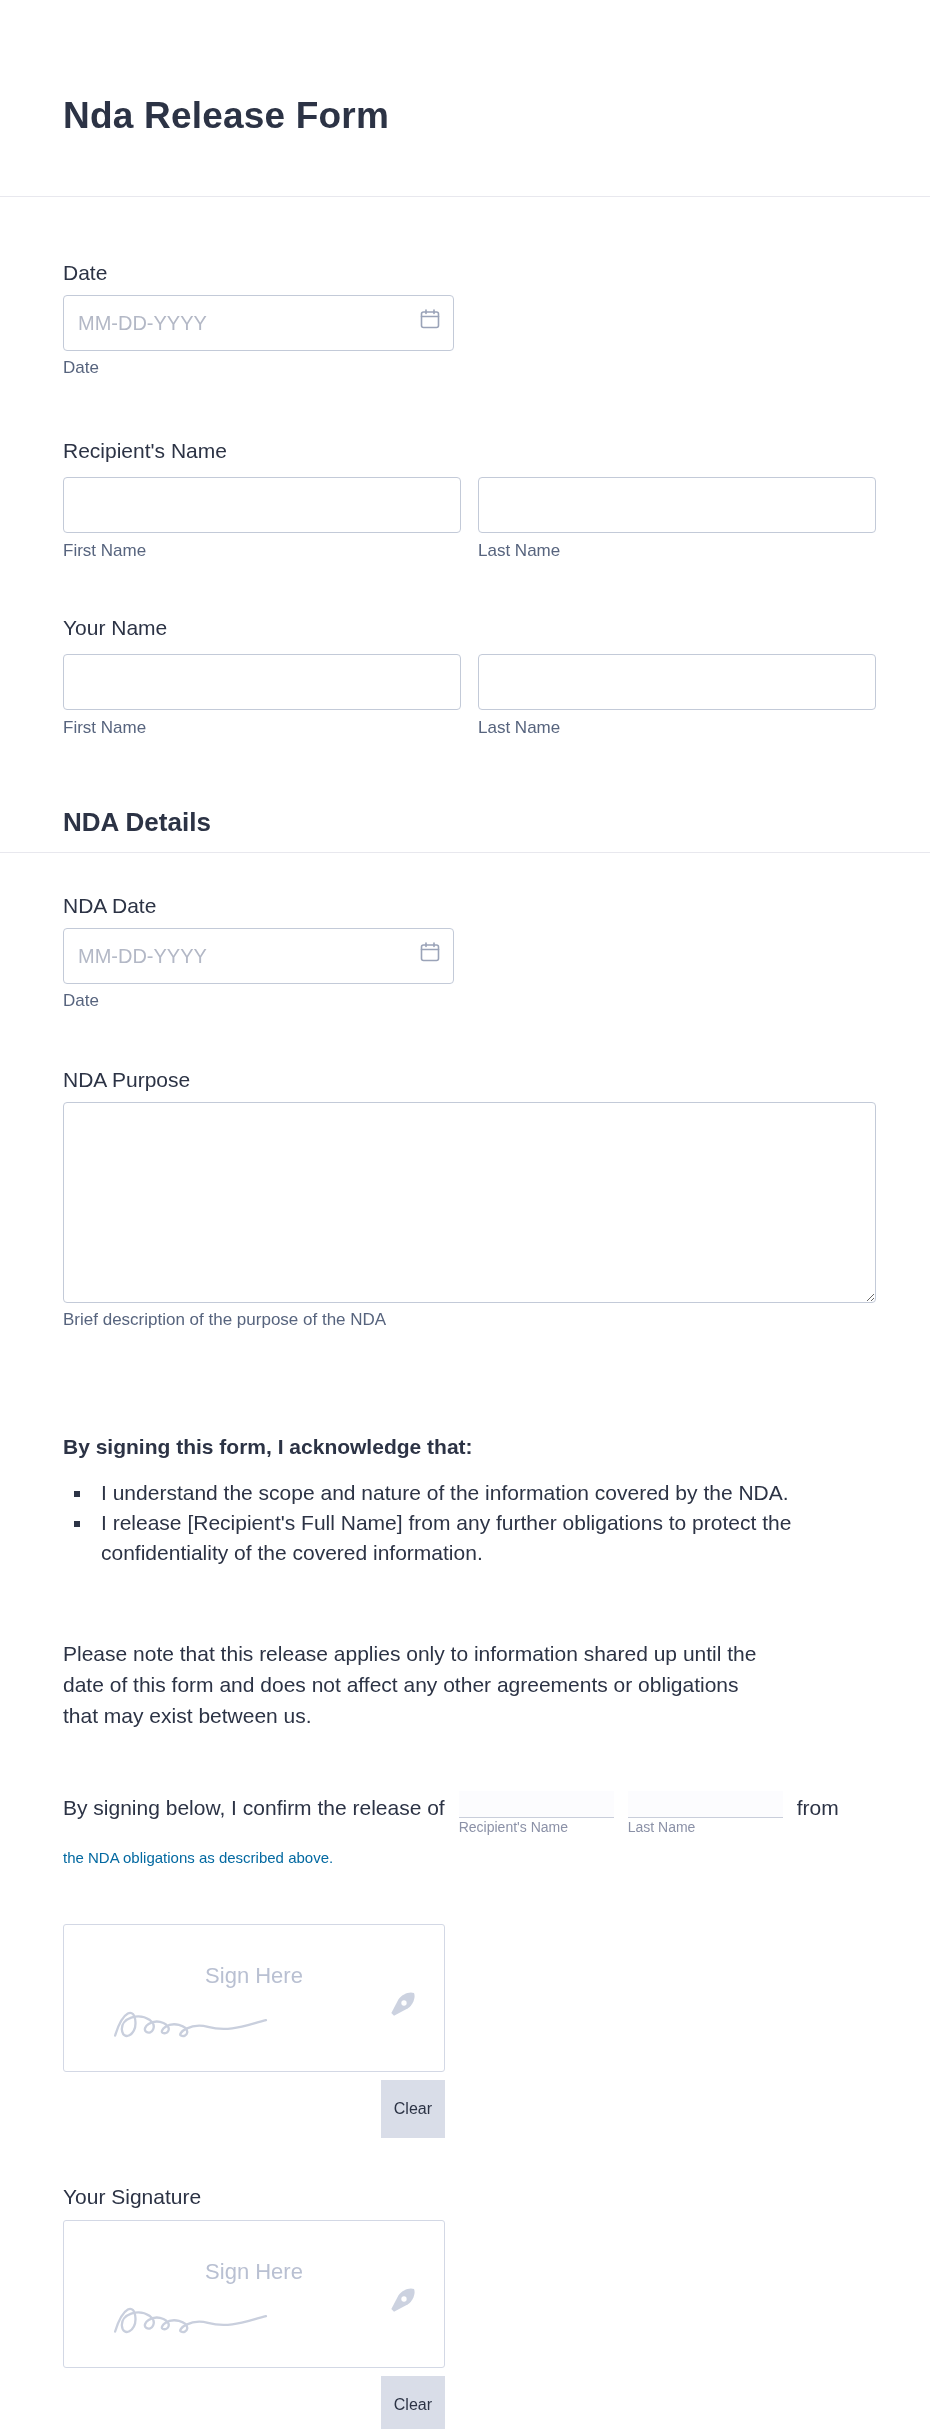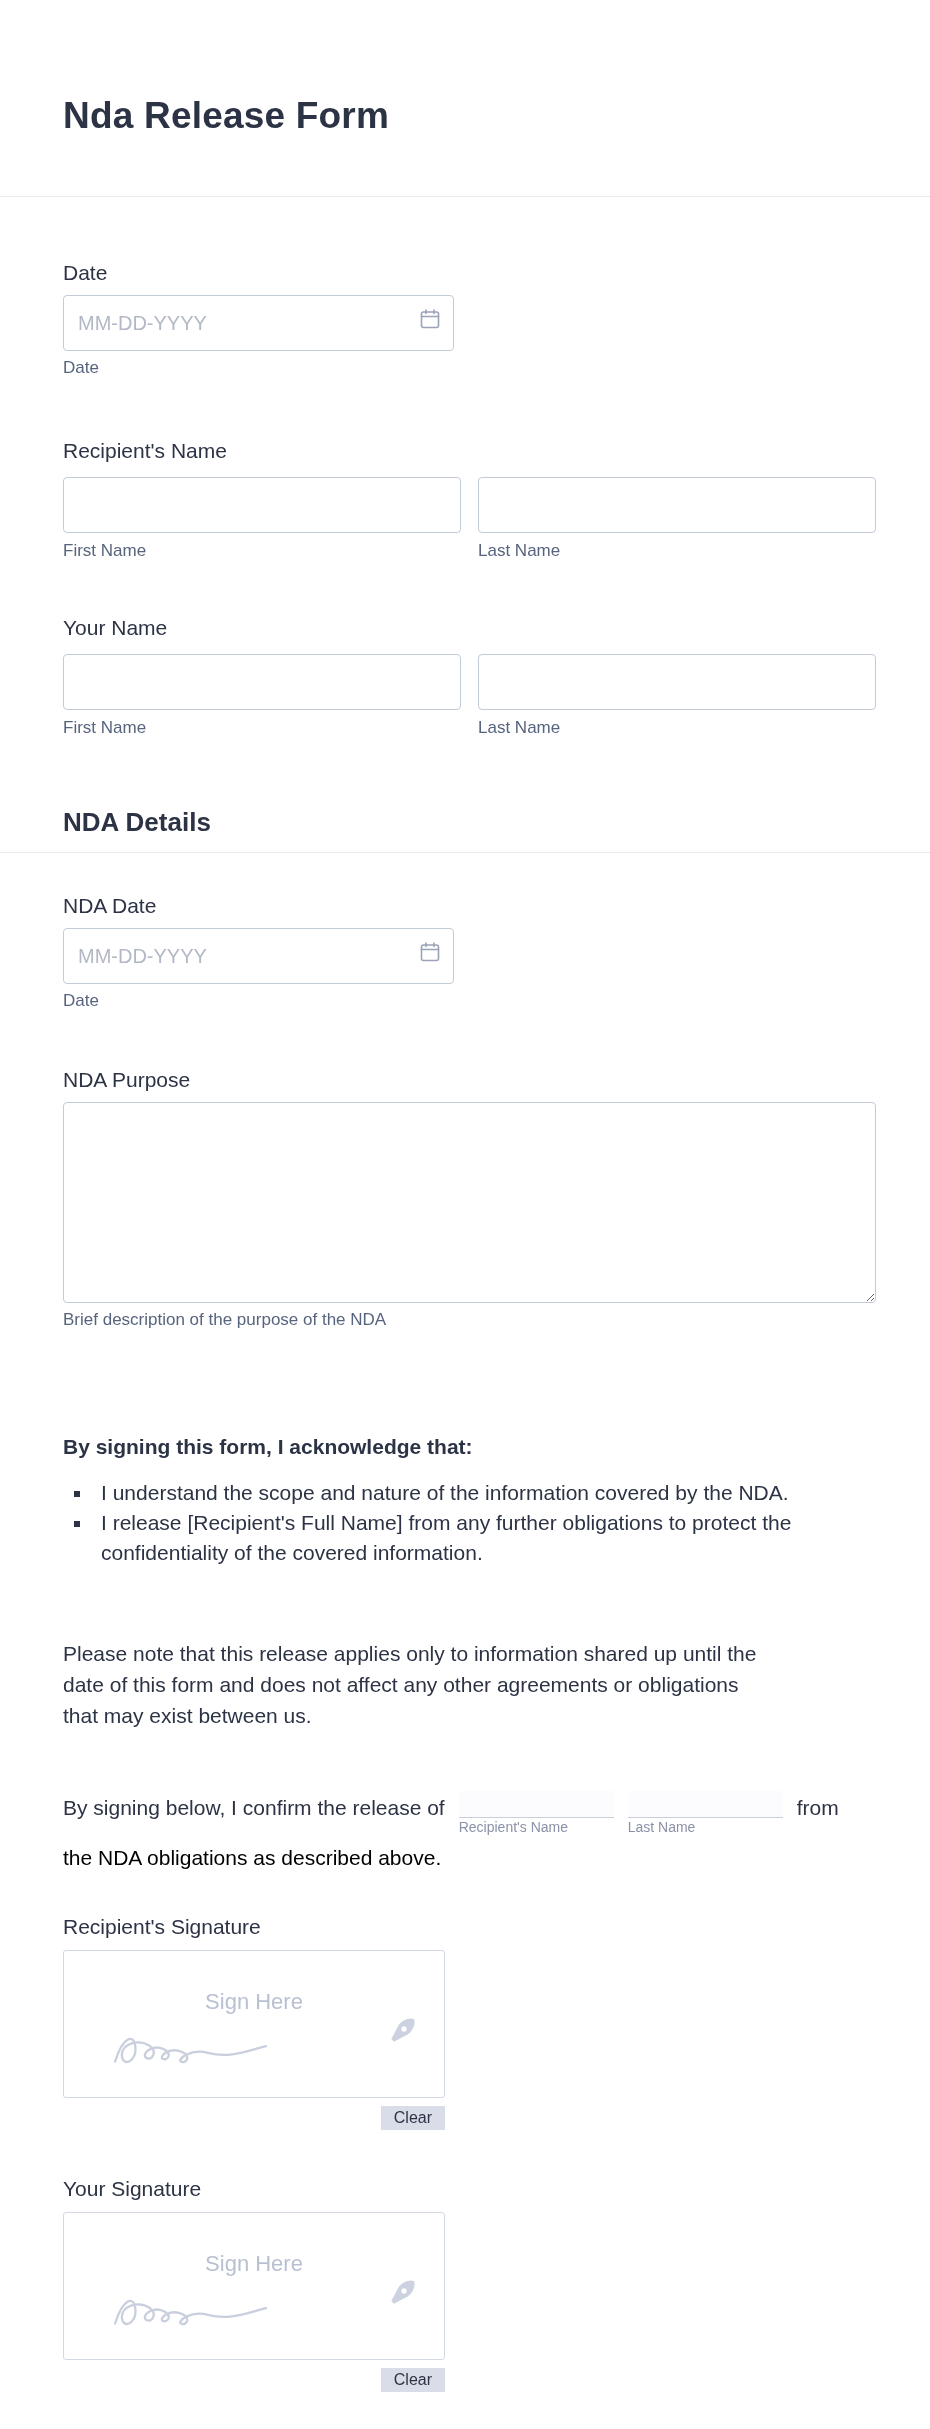--- a/index.html
+++ b/index.html
@@ -66,40 +66,40 @@
   .confirm-block { margin-top:60px; }
   .confirm-row { display:flex; align-items:flex-start; gap:14px; }
   .confirm-text { font-size:21px; line-height:33px; color:#2c3345; white-space:nowrap; }
   .blank-col { width:155px; display:flex; flex-direction:column; }
   .blank-input {
     width:100%; height:27px; border:none; border-bottom:1px solid #c9cedb;
     background:#fcfcfe; outline:none; font-family:"Liberation Sans", sans-serif;
     font-size:18px; color:#2c3345; border-radius:0;
   }
   .blank-sublabel { font-size:14px; line-height:15px; color:#8b91a7; margin-top:2px; }
-  .confirm-line2 { margin-top:6px; font-size:21px; line-height:33px; color:#000000; }
+  .confirm-line2 { margin-top:6px; font-size:15px; line-height:33px; color:#0369a1; }
 
   
   .sig-block { margin-top:40px; }
   .sig-block.second { margin-top:46px; }
   .sig-pad {
     width:382px; height:148px; border:1px solid #d3d8e5; border-radius:3px;
     position:relative; background:#fff; cursor:crosshair; margin-top:10px;
   }
   .sign-here {
     position:absolute; top:38px; left:0; right:0; text-align:center;
     font-size:22px; color:#b9c0d2; pointer-events:none;
   }
   .sig-squiggle { position:absolute; left:20px; bottom:16px; pointer-events:none; }
   .pen-icon { position:absolute; right:26px; bottom:46px; pointer-events:none; }
   .clear-row { width:382px; display:flex; justify-content:flex-end; margin-top:8px; }
   .clear-btn {
     background:#d9dde8; color:#2c3345; border:none; border-radius:0;
     font-family:"Liberation Sans", sans-serif; font-size:16px; line-height:16px;
-    padding:4px 13px; cursor:pointer;
+    padding:21px 13px; cursor:pointer;
   }
 
   
   .submit-area { margin-top:62px; padding-bottom:17px; display:flex; justify-content:center; }
   .submit-btn {
     width:220px; height:56px; background:#c2410c; color:#ffffff; border:none;
     border-radius:4px; font-family:"Liberation Sans", sans-serif; font-size:21px;
     font-weight:500; cursor:pointer;
   }
 </style>
@@ -200,21 +200,20 @@
       <span class="blank-col">
         <input class="blank-input" type="text" style="">
         <span class="blank-sublabel">Last Name</span>
       </span>
       <span class="confirm-text">from</span>
     </div>
     <div class="confirm-line2">the NDA obligations as described above.</div>
   </div>
 
   <div class="sig-block pad-x">
-    <div class="field-label">Recipient's Signature</div>
     <div class="sig-pad">
       <span class="sign-here">Sign Here</span>
       <span class="sig-squiggle">
         <svg width="215" height="58" viewBox="0 0 170 60" fill="none">
           <path d="M6 44 C14 18 26 14 27 30 C28 44 14 50 13 38 C12 26 30 20 42 28 C50 34 44 44 38 40 C33 36 44 26 56 31 C66 36 60 44 55 41 C52 39 60 30 72 33 C86 37 80 47 74 44 C70 42 84 30 102 35 C124 41 142 33 162 28" stroke="#c9cfdd" stroke-width="2.4" stroke-linecap="round"></path>
         </svg>
       </span>
       <span class="pen-icon">
         <svg width="32" height="32" viewBox="0 0 24 24">
           <path d="M21 3c-3.5-1.5-9 1-11.5 4.5L4 18l2 2 10.5-5.5C20 12 22.5 6.5 21 3z" fill="#ccd2e0"></path>

